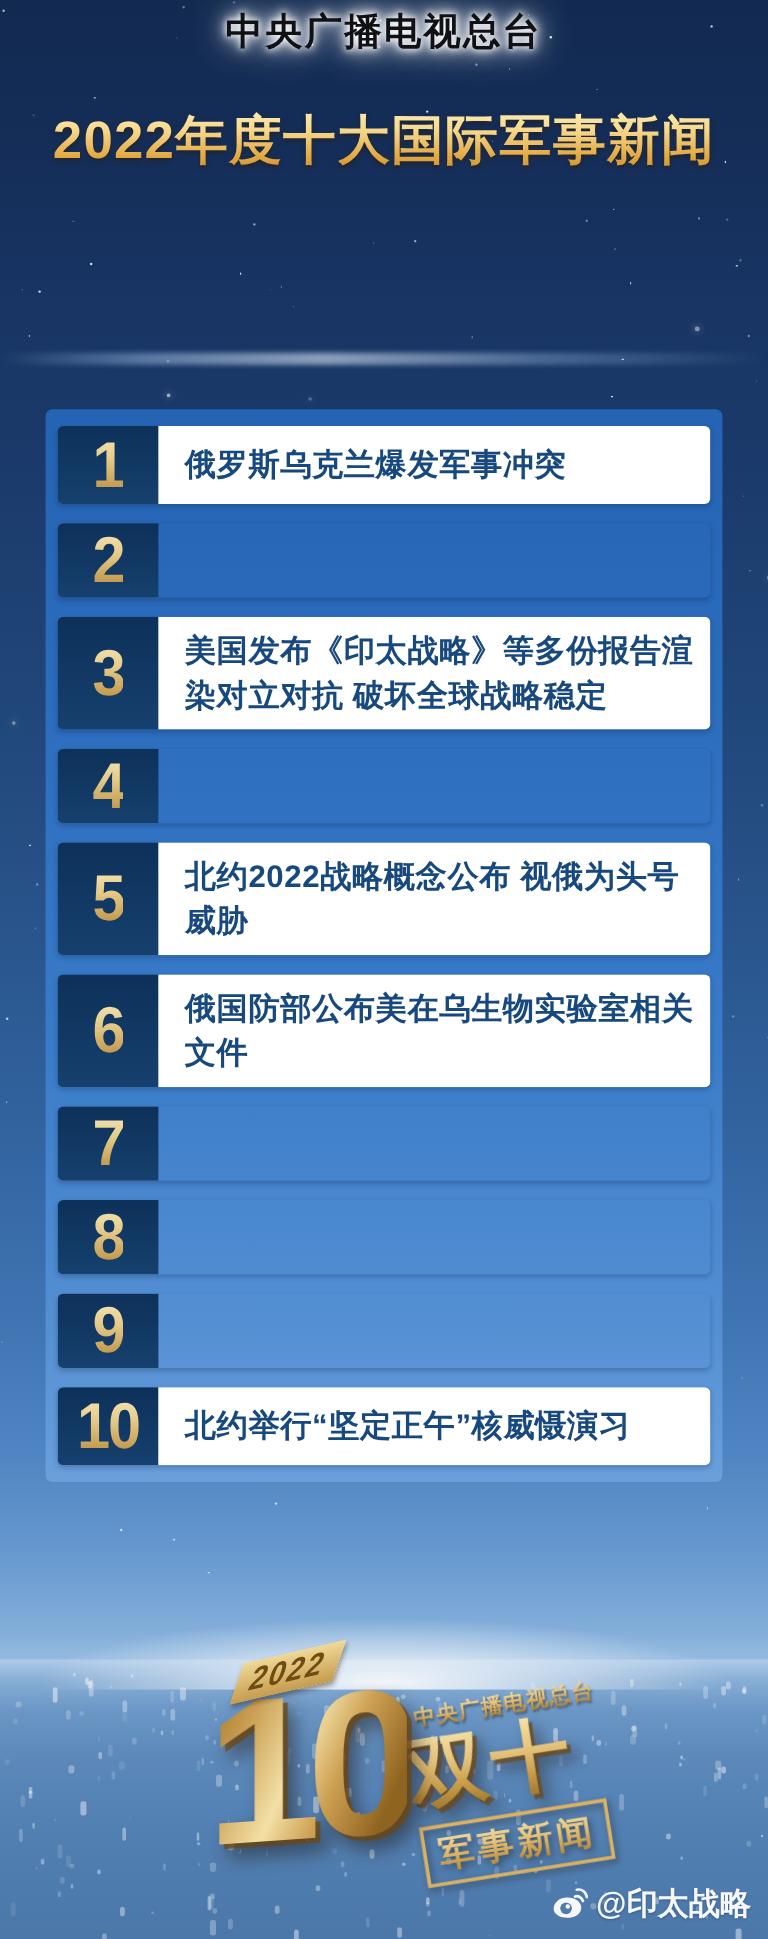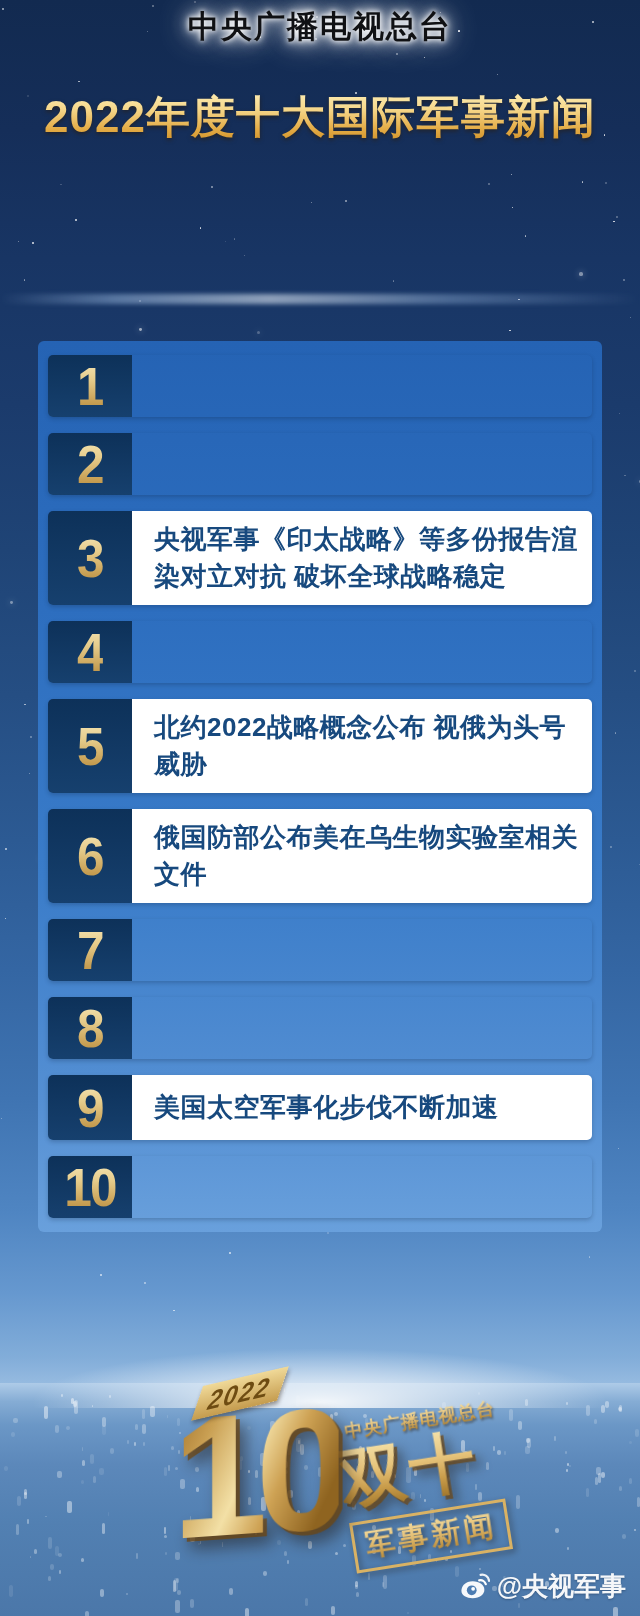--- a/index.html
+++ b/index.html
@@ -256,33 +256,34 @@
     <div class="cmg-sub">中央广播电视总台</div>
     <div class="title">2022年度十大国际军事新闻</div>
   </div>
 
   <div class="panel">
 
       <div class="row">
         <div class="rank">
           <span>1</span>
         </div>
+        <div class="row-text">俄罗斯乌克兰爆发军事冲突</div>
       </div>
 
       <div class="row">
         <div class="rank">
           <span>2</span>
         </div>
       </div>
 
       <div class="row">
         <div class="rank">
           <span>3</span>
         </div>
-        <div class="row-text">央视军事《印太战略》等多份报告渲染对立对抗 破坏全球战略稳定</div>
+        <div class="row-text">美国发布《印太战略》等多份报告渲染对立对抗 破坏全球战略稳定</div>
       </div>
 
       <div class="row">
         <div class="rank">
           <span>4</span>
         </div>
       </div>
 
       <div class="row">
         <div class="rank">
@@ -307,27 +308,27 @@
       <div class="row">
         <div class="rank">
           <span>8</span>
         </div>
       </div>
 
       <div class="row">
         <div class="rank">
           <span>9</span>
         </div>
-        <div class="row-text">美国太空军事化步伐不断加速</div>
       </div>
 
       <div class="row">
         <div class="rank">
           <span>10</span>
         </div>
+        <div class="row-text">北约举行“坚定正午”核威慑演习</div>
       </div>
     </div>
 
   <div class="sea"></div>
   <div class="horizon-glow"></div>
   <div class="sea-spk">
       <div class="spk" style="left: 134.1px; top: 54px; width: 1.5px; height: 3.5px; opacity: 0.39;"></div>
       <div class="spk" style="left: 503.1px; top: 188.2px; width: 2.6px; height: 6.2px; opacity: 0.16;"></div>
       <div class="spk" style="left: 48.4px; top: 149.4px; width: 3.7px; height: 11.2px; opacity: 0.14;"></div>
       <div class="spk" style="left: 618px; top: 18.7px; width: 3.5px; height: 4.6px; opacity: 0.39;"></div>
@@ -562,16 +563,16 @@
   <div class="watermark">
     <span style="display:inline-flex;">
       <svg width="30" height="27" viewBox="0 0 32 28">
         <path d="M13.5 8.5 C6 8.5 1.5 13.5 1.5 18.5 C1.5 23.5 7 26.5 13.5 26.5 C21 26.5 26 22.5 26 17.5 C26 12.5 21 8.5 13.5 8.5 Z" fill="#ffffff" opacity="0.95"></path>
         <circle cx="12.5" cy="18" r="5.2" fill="#4c7cb2"></circle>
         <circle cx="14" cy="16.5" r="2" fill="#ffffff"></circle>
         <path d="M20.5 7.5 C23.5 6.5 26.5 8.5 27.5 11.5" stroke="#ffffff" stroke-width="2.4" fill="none" stroke-linecap="round"></path>
         <path d="M22 1.5 C26.5 0.5 30.5 3.5 31 8" stroke="#ffffff" stroke-width="2.4" fill="none" stroke-linecap="round" opacity="0.9"></path>
       </svg>
     </span>
-    <span>@央视军事</span>
+    <span>@印太战略</span>
   </div>
 
 </div>
 
 </body></html>

